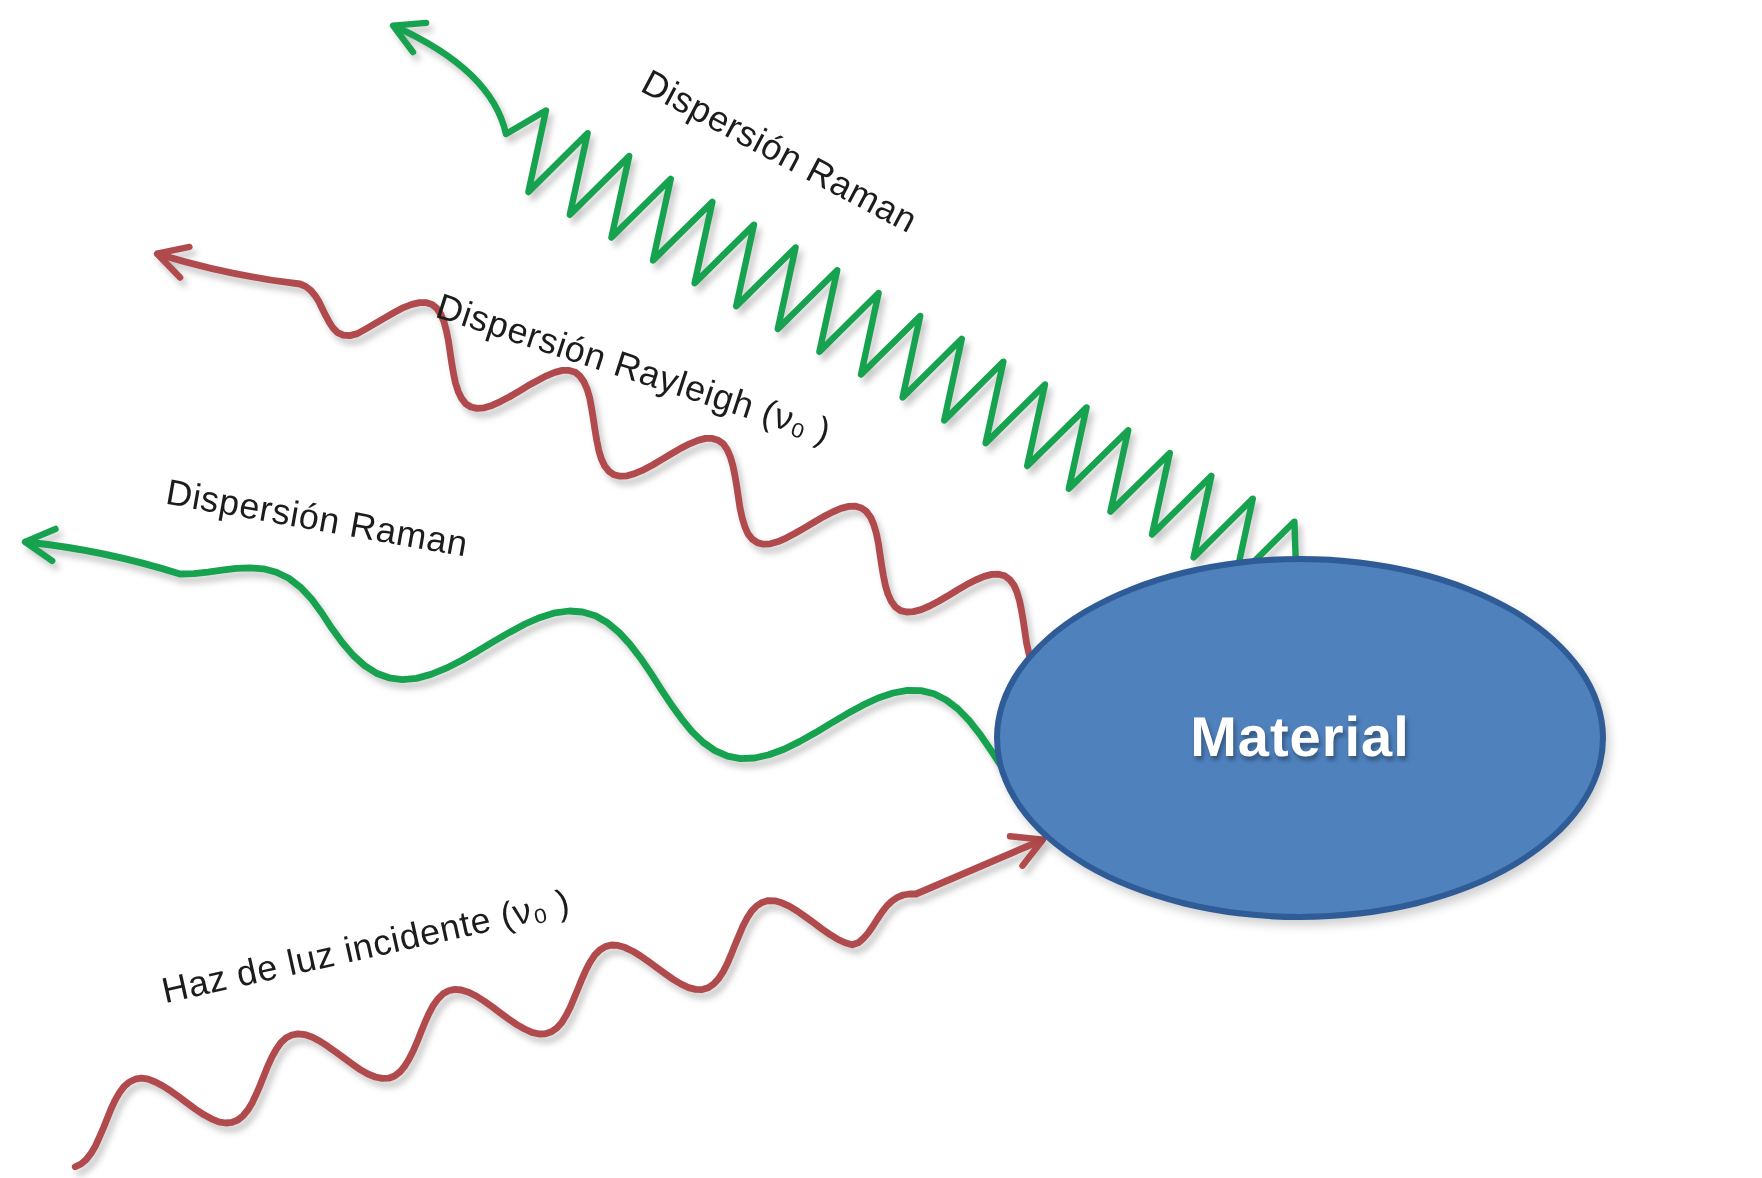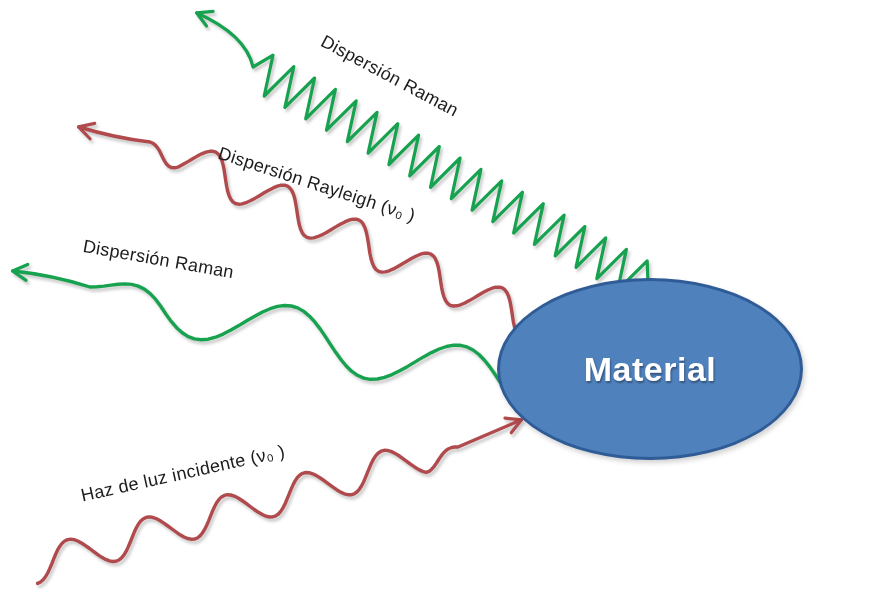--- a/index.html
+++ b/index.html
@@ -38,21 +38,21 @@
     left:497px;top:278px;
     width:306px;height:182px;
     border-radius:50%;
     border:3px solid #2f5c96;
     background:#4f81bd;
     box-shadow:2px 3px 5px rgba(0,0,0,0.18);
     display:flex;align-items:center;justify-content:center;
     box-sizing:border-box;
   }
   .material-label{
-    font-size:34px;
+    font-size:28px;
     font-weight:bold;
     color:#ffffff;
     text-shadow:1px 2px 2px rgba(0,0,0,0.35);
     letter-spacing:0.5px;
   }
 </style>
 </head>
 <body>
 
 <div class="stage" style="background: rgb(255, 255, 255);">

